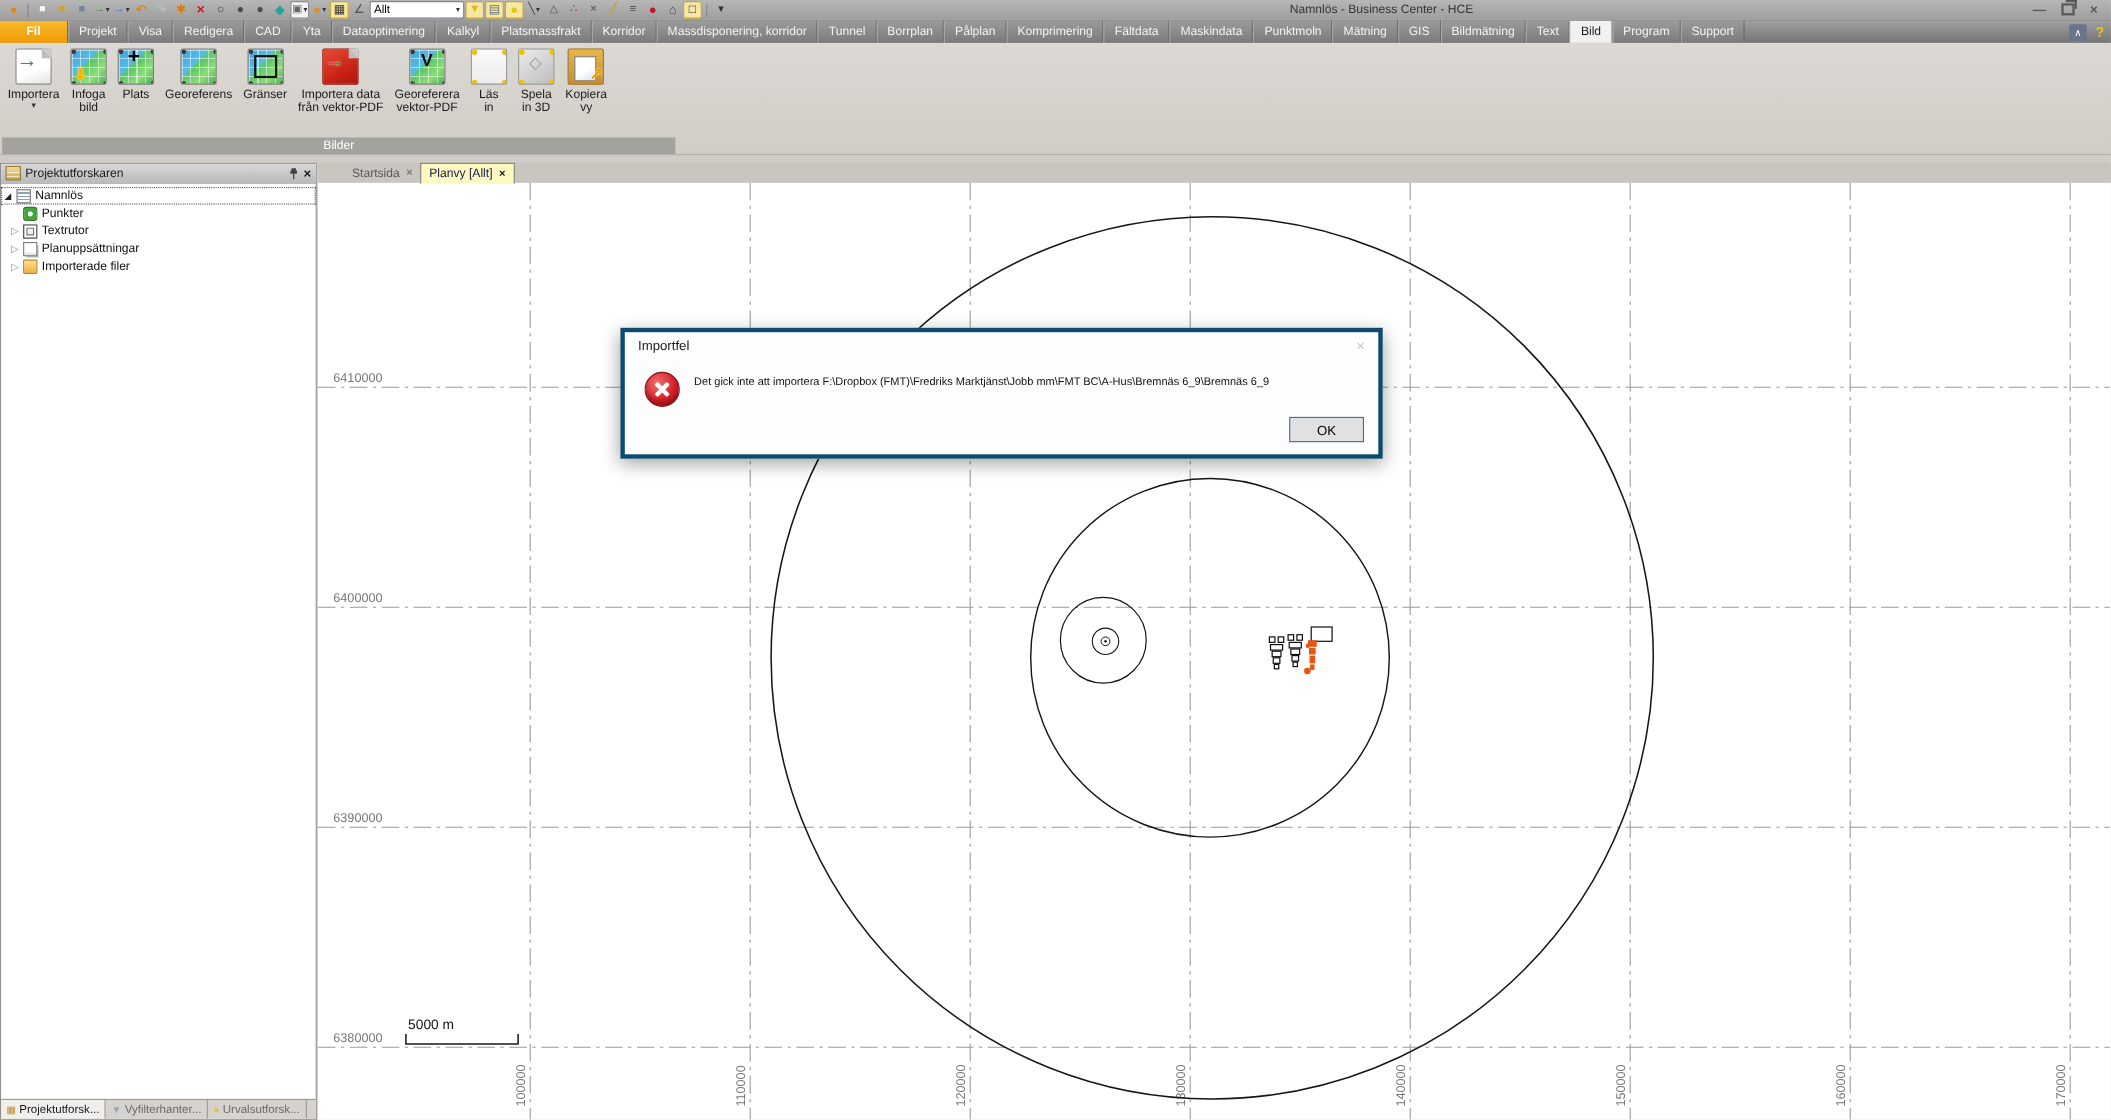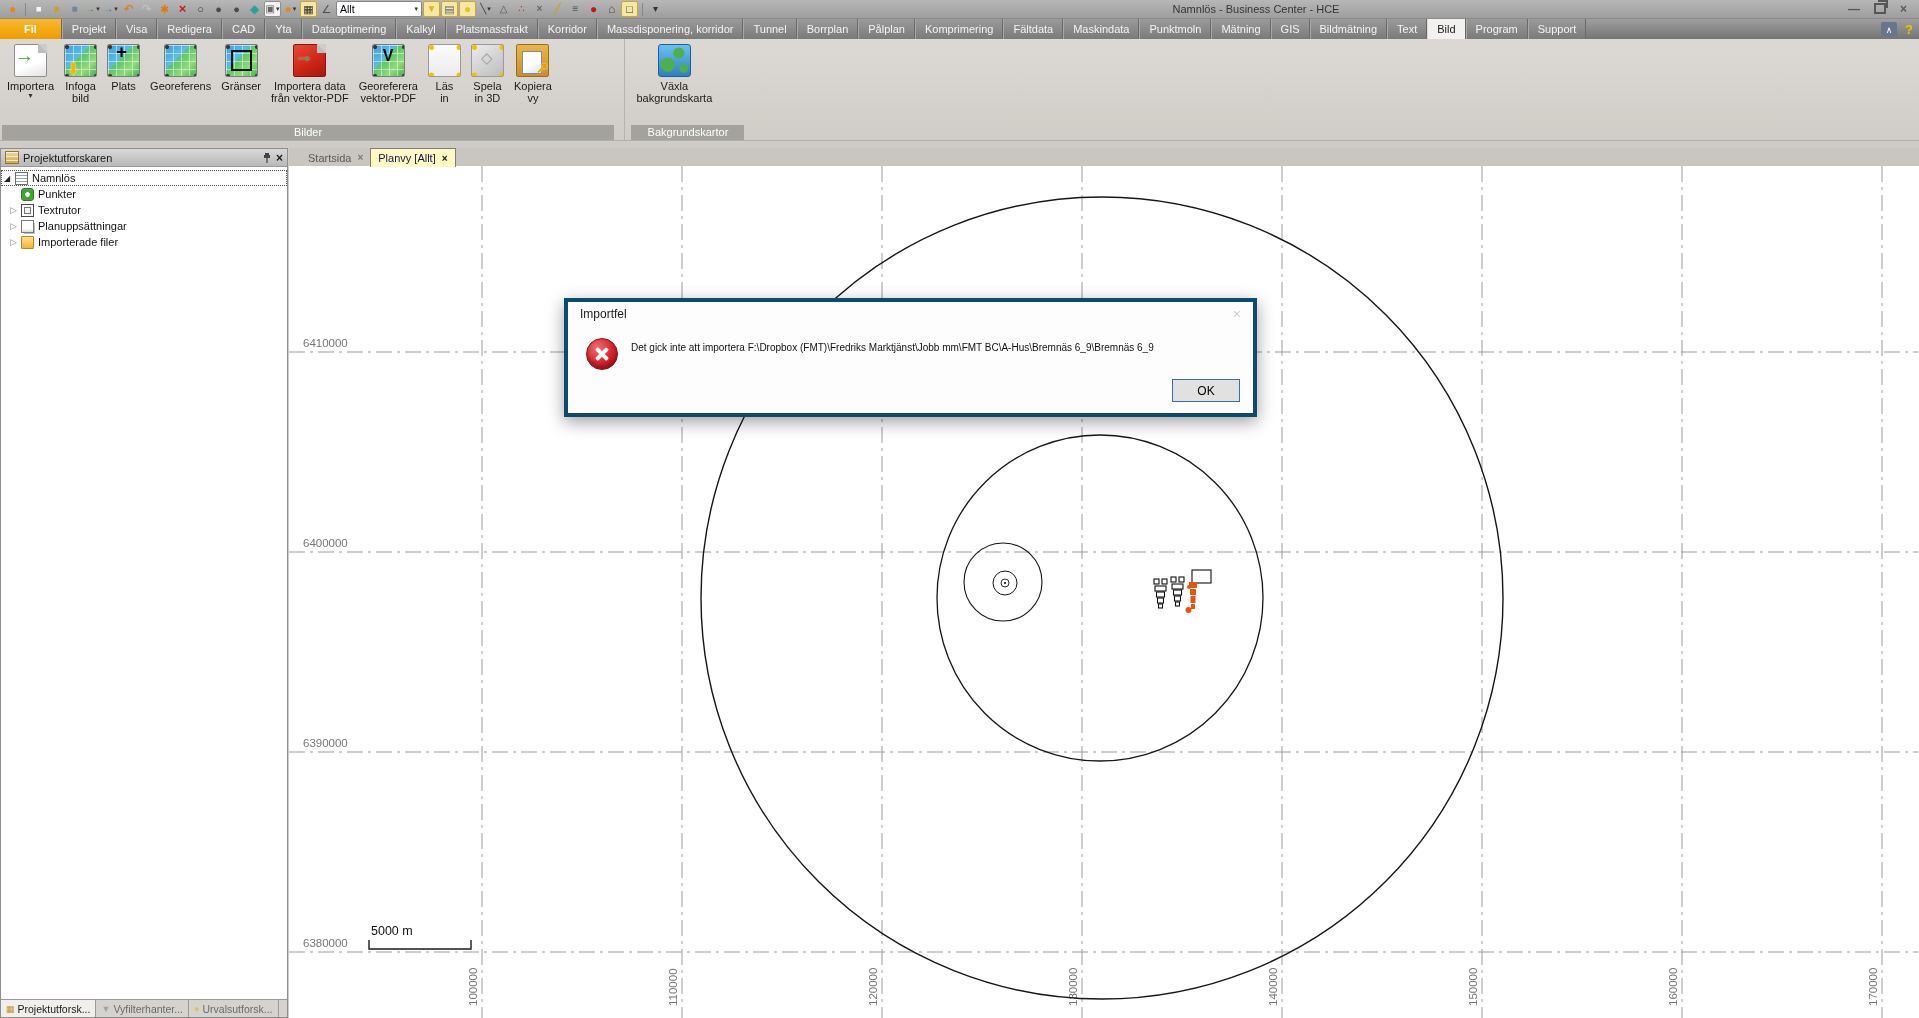--- a/index.html
+++ b/index.html
@@ -142,21 +142,21 @@
   .ptabs{position:absolute;left:0;right:0;bottom:0;height:17px;background:#d6d3ce;border-top:1px solid #9a9a9a;display:flex;}
   .ptab{display:flex;align-items:center;gap:3px;font-size:10.5px;color:#6a6a6a;padding:0 5px;border-right:1px solid #9a9a9a;white-space:nowrap;overflow:hidden;}
   .ptab.active{background:#f1efec;color:#1a1a1a;}
   .pticon{font-size:9px;}
   .pt-exp{color:#c2912c;}
   .pt-filter{color:#93a5b8;}
   .pt-sel{color:#e4c33c;}
 
   
   .main{position:absolute;left:289px;top:148px;right:0;bottom:0;}
-  .doctabs{height:18px;background:#c9c6c0;border-bottom:1px solid #8e8e8e;display:flex;align-items:flex-end;padding-left:12px;}
+  .doctabs{height:18px;background:#c9c6c0;border-bottom:1px solid #8e8e8e;display:flex;align-items:flex-end;padding-left:24px;}
   .dtab{height:17px;display:flex;align-items:center;padding:0 7px;font-size:11px;color:#5a5a5a;gap:6px;cursor:default;}
   .dtab .dclose{font-size:10px;font-weight:bold;color:#777;}
   .dtab.active{background:#fef9c3;border:1px solid #7d7d7d;border-bottom:none;color:#16164a;margin-bottom:-1px;height:18px;z-index:2;}
   .dtab.active .dclose{color:#111;}
   .canvas{position:absolute;left:0;top:18px;right:0;bottom:0;background:#fff;overflow:hidden;}
   .grid{stroke:#9b9b9b;stroke-width:1;stroke-dasharray:16 5 3 5;fill:none;}
   .axis{fill:#767676;font-size:11.5px;font-family:"Liberation Sans",sans-serif;}
   .circ{fill:none;stroke:#161616;}
   .mk{fill:#ffffff;stroke:#111;stroke-width:1.1;}
   .org{fill:#e8530e;stroke:none;}
@@ -418,32 +418,20 @@
 
           </div>
           <div class="rbtn">
             <div class="ric ic-clipboard"></div>
             <div class="rlbl">Kopiera
 vy</div>
 
           </div>
         </div>
       <div class="rglabel">Bilder</div>
-    </div>
-    <div class="rgroup g2">
-      <div class="rbtns">
-
-      <div class="rbtn">
-            <div class="ric ic-world"></div>
-            <div class="rlbl">Växla
-bakgrundskarta</div>
-
-          </div>
-        </div>
-      <div class="rglabel">Bakgrundskartor</div>
     </div>
   </div>
 
   <div class="panel">
     <div class="phead">
       <span class="pico"></span>
       <span class="ptitle">Projektutforskaren</span>
       <span class="pin">
         <svg width="10" height="12" viewBox="0 0 10 12">
             <path d="M3 1h4v2H3z M2 3h6v3H2z M4.4 6h1.2v5H4.4z" fill="#444"></path>

